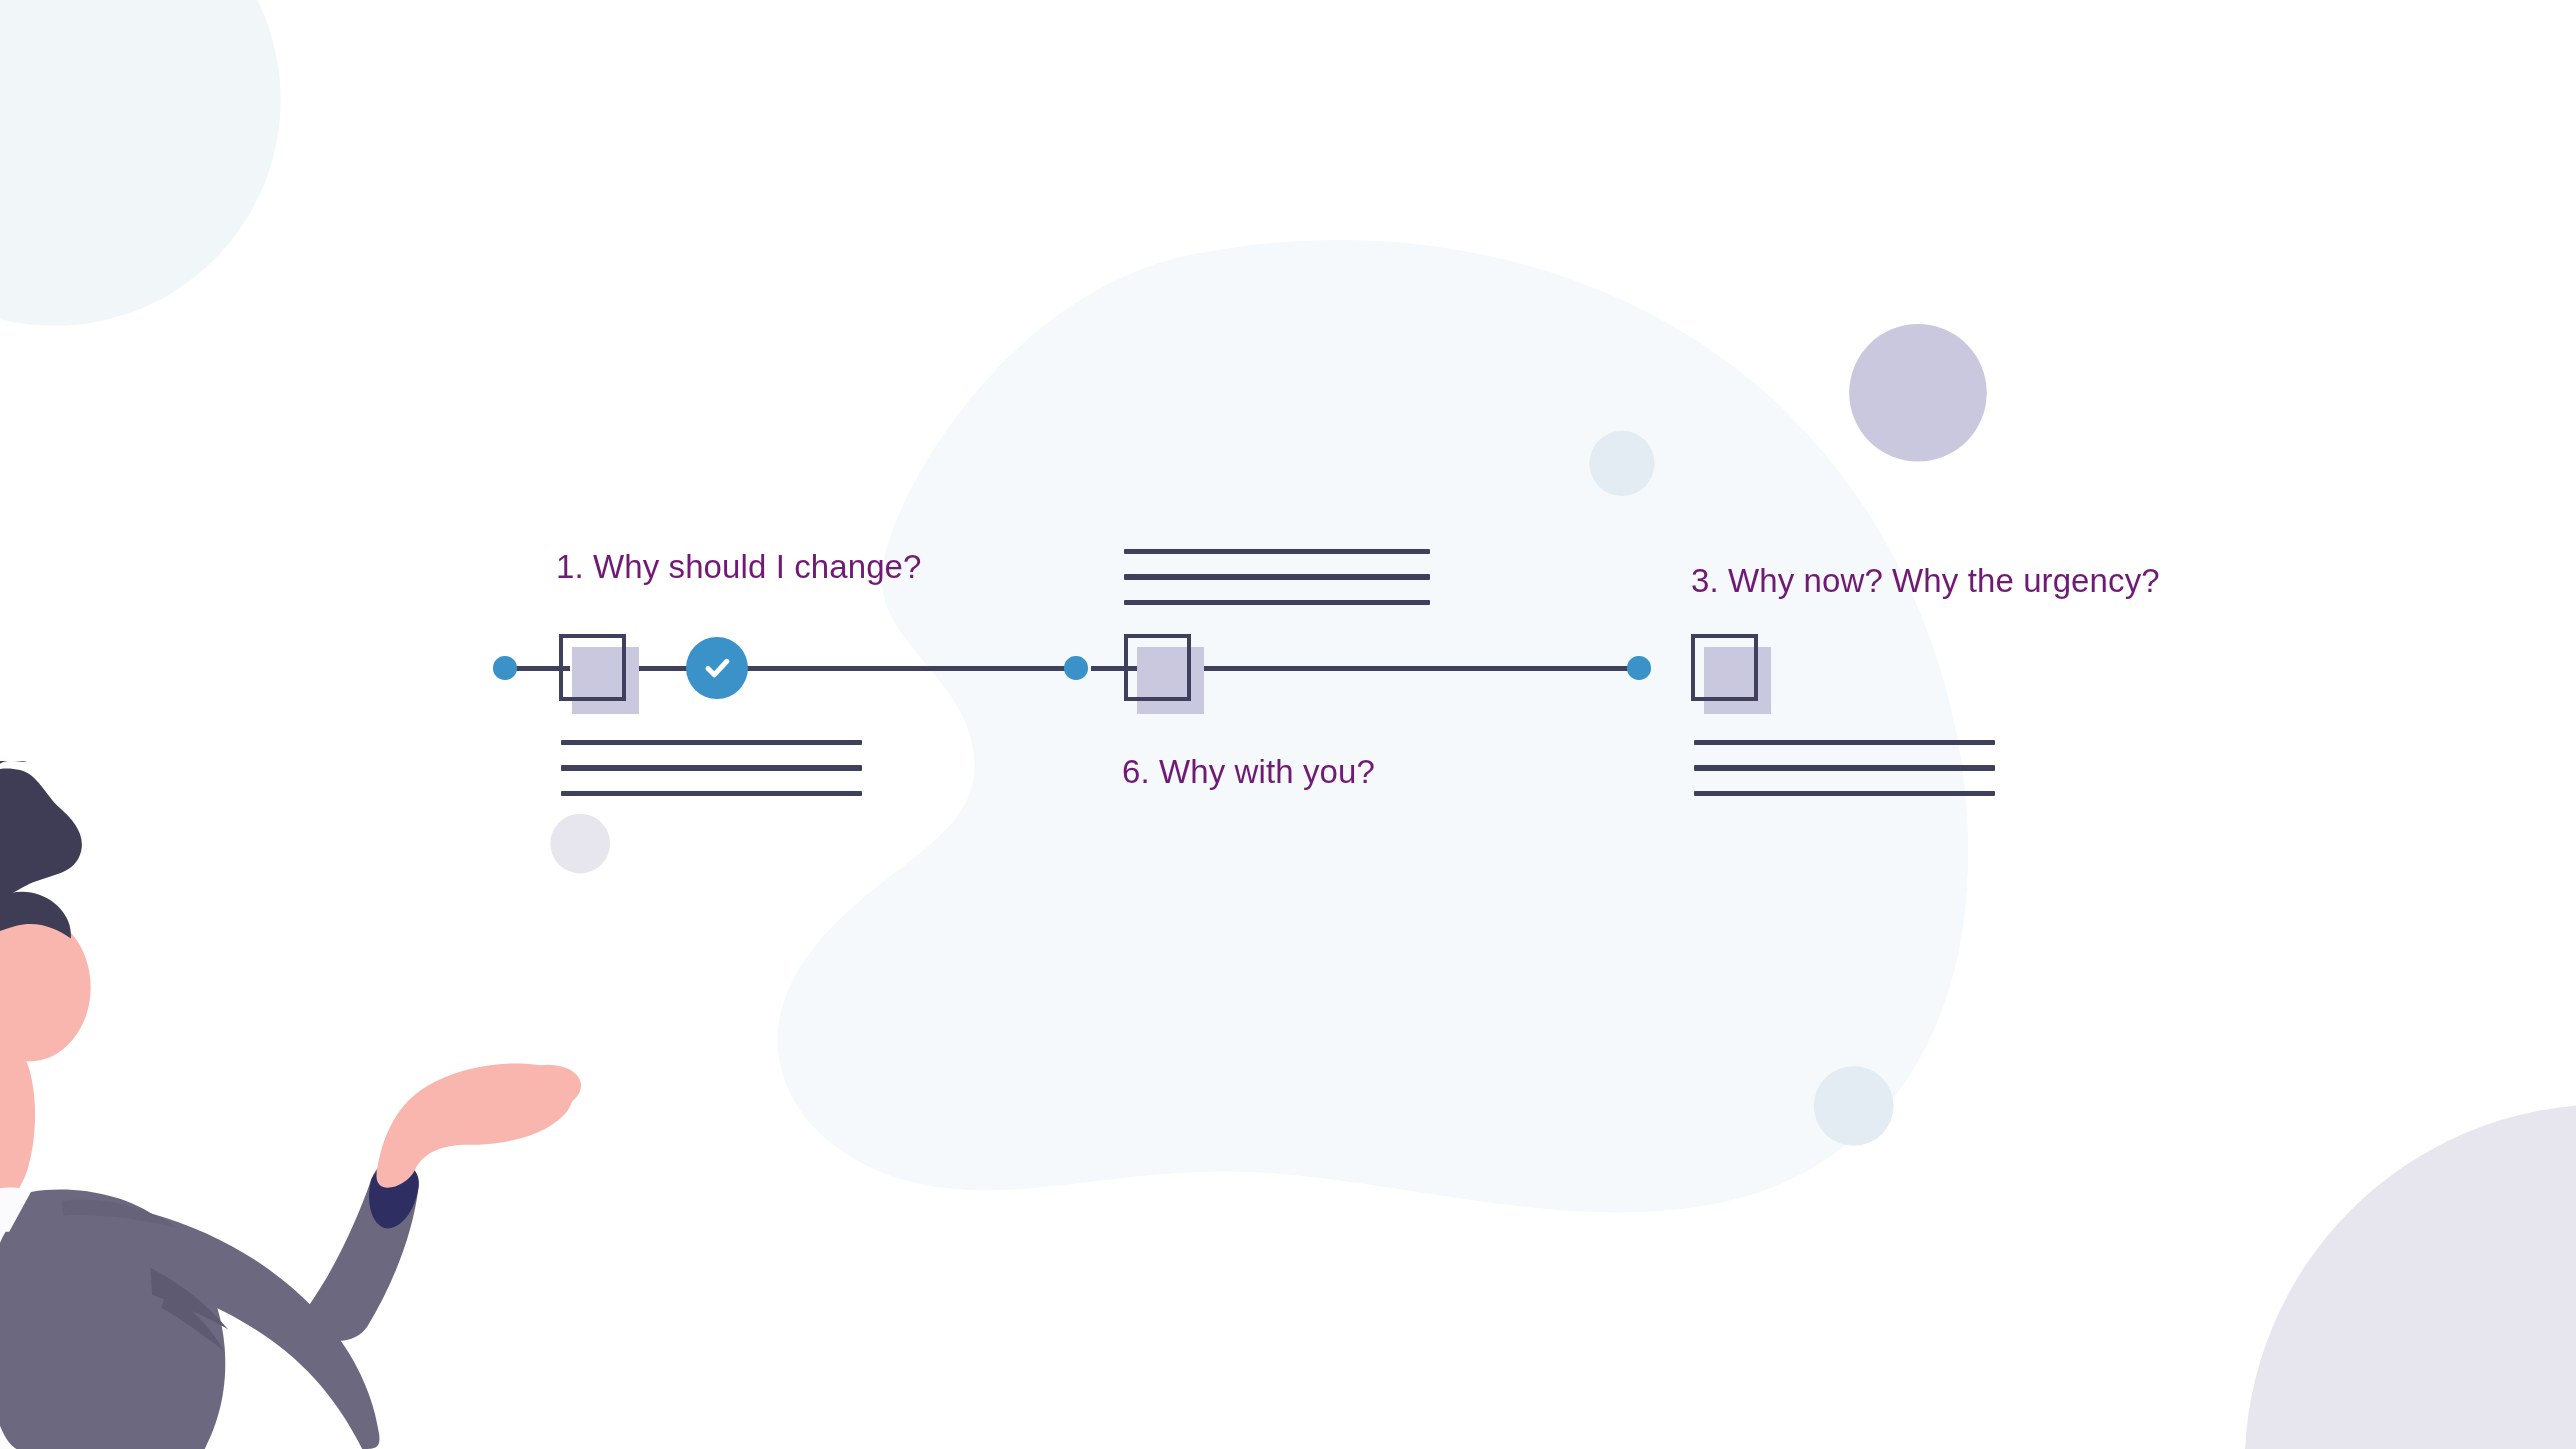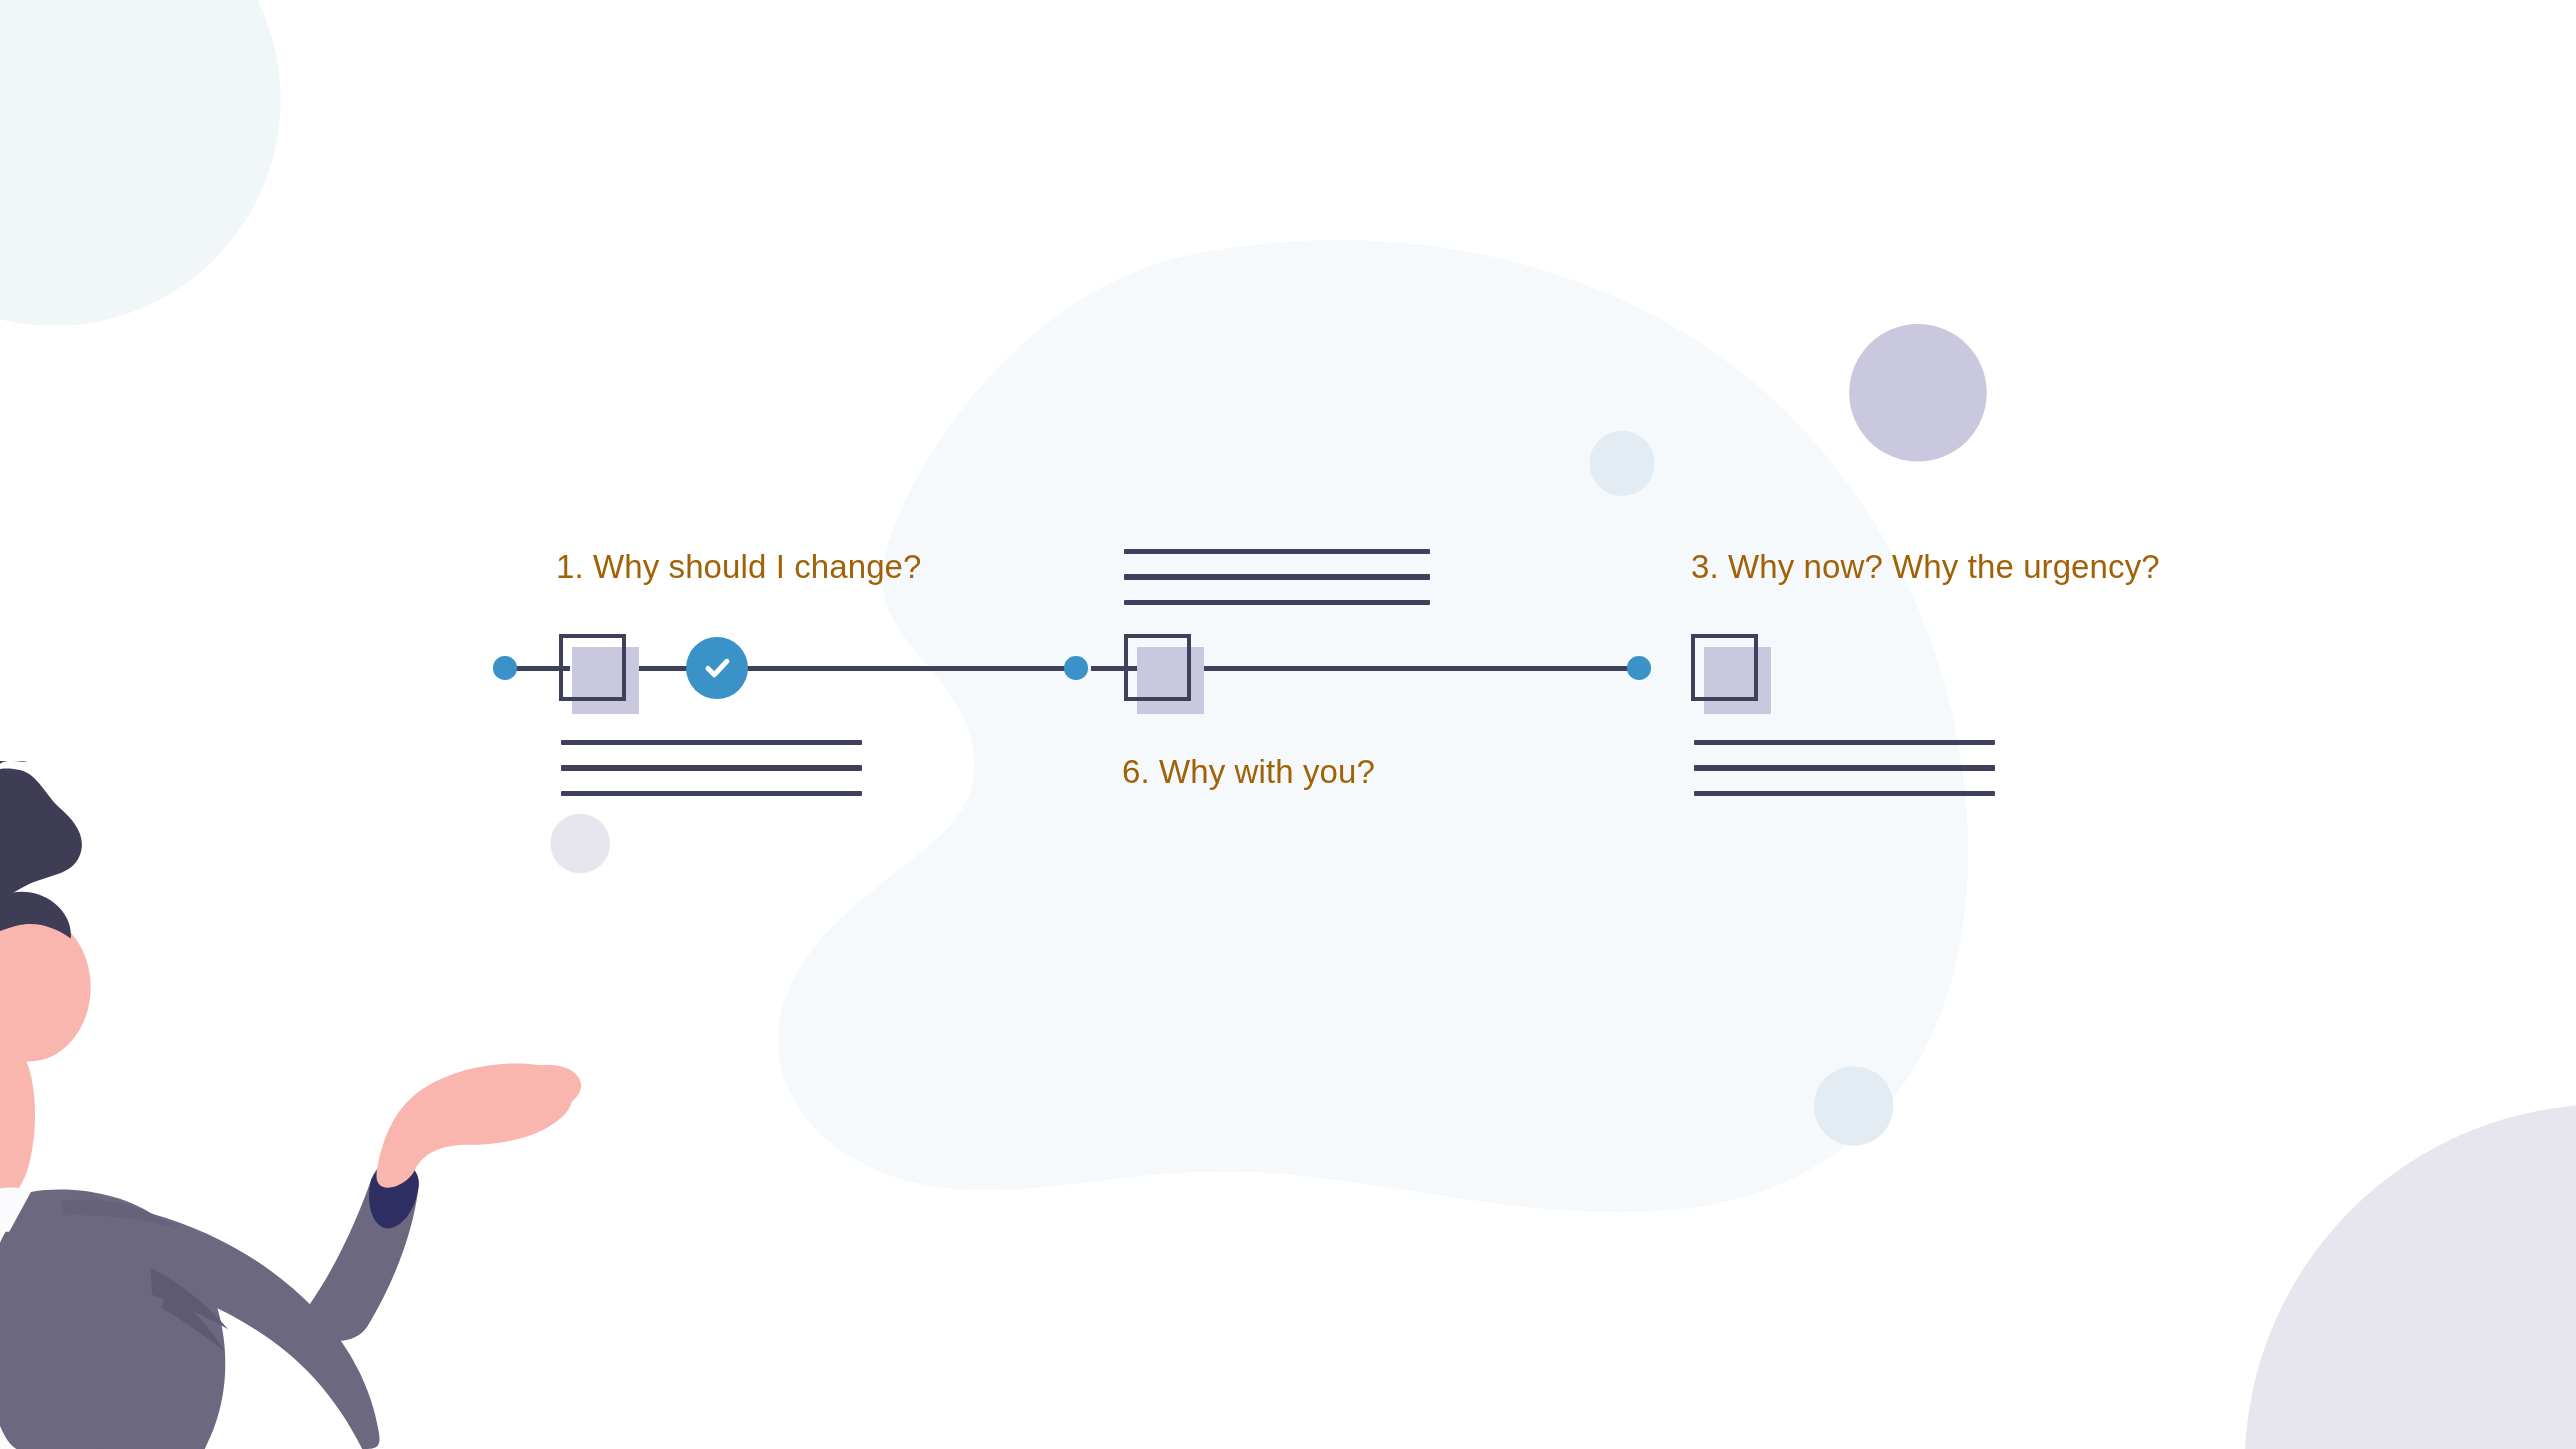--- a/index.html
+++ b/index.html
@@ -99,21 +99,21 @@
   .rules .rule {
     height: 5.4px;
     background: #3f405c;
     border-radius: 0.9px;
   }
   .rules .rule + .rule { margin-top: 20px; }
 
   
   .caption {
     position: absolute;
-    color: #a16207;
+    color: #701a75;
     font-size: 33px;
     font-weight: 400;
     letter-spacing: 0.1px;
     white-space: nowrap;
     line-height: 1.2;
   }
 
   
   .person {
     position: absolute;
@@ -205,21 +205,21 @@
       <div class="rule"></div>
     </div>
 
     <div class="caption" style="left:1122px; top:752px;">6. Why with you?</div>
 
     <div class="sq" style="left:1691px;">
       <div class="fill"></div>
       <div class="outline"></div>
     </div>
 
-    <div class="caption" style="left:1691px; top:547px;">3. Why now? Why the urgency?</div>
+    <div class="caption" style="left:1691px; top:561px;">3. Why now? Why the urgency?</div>
 
     <div class="rules" style="left:1694px; top:740px; width:301px;">
       <div class="rule"></div>
       <div class="rule"></div>
       <div class="rule"></div>
     </div>
   </div>
 
   <svg class="person" viewBox="0 0 700 760" preserveAspectRatio="xMinYMax meet">
 

